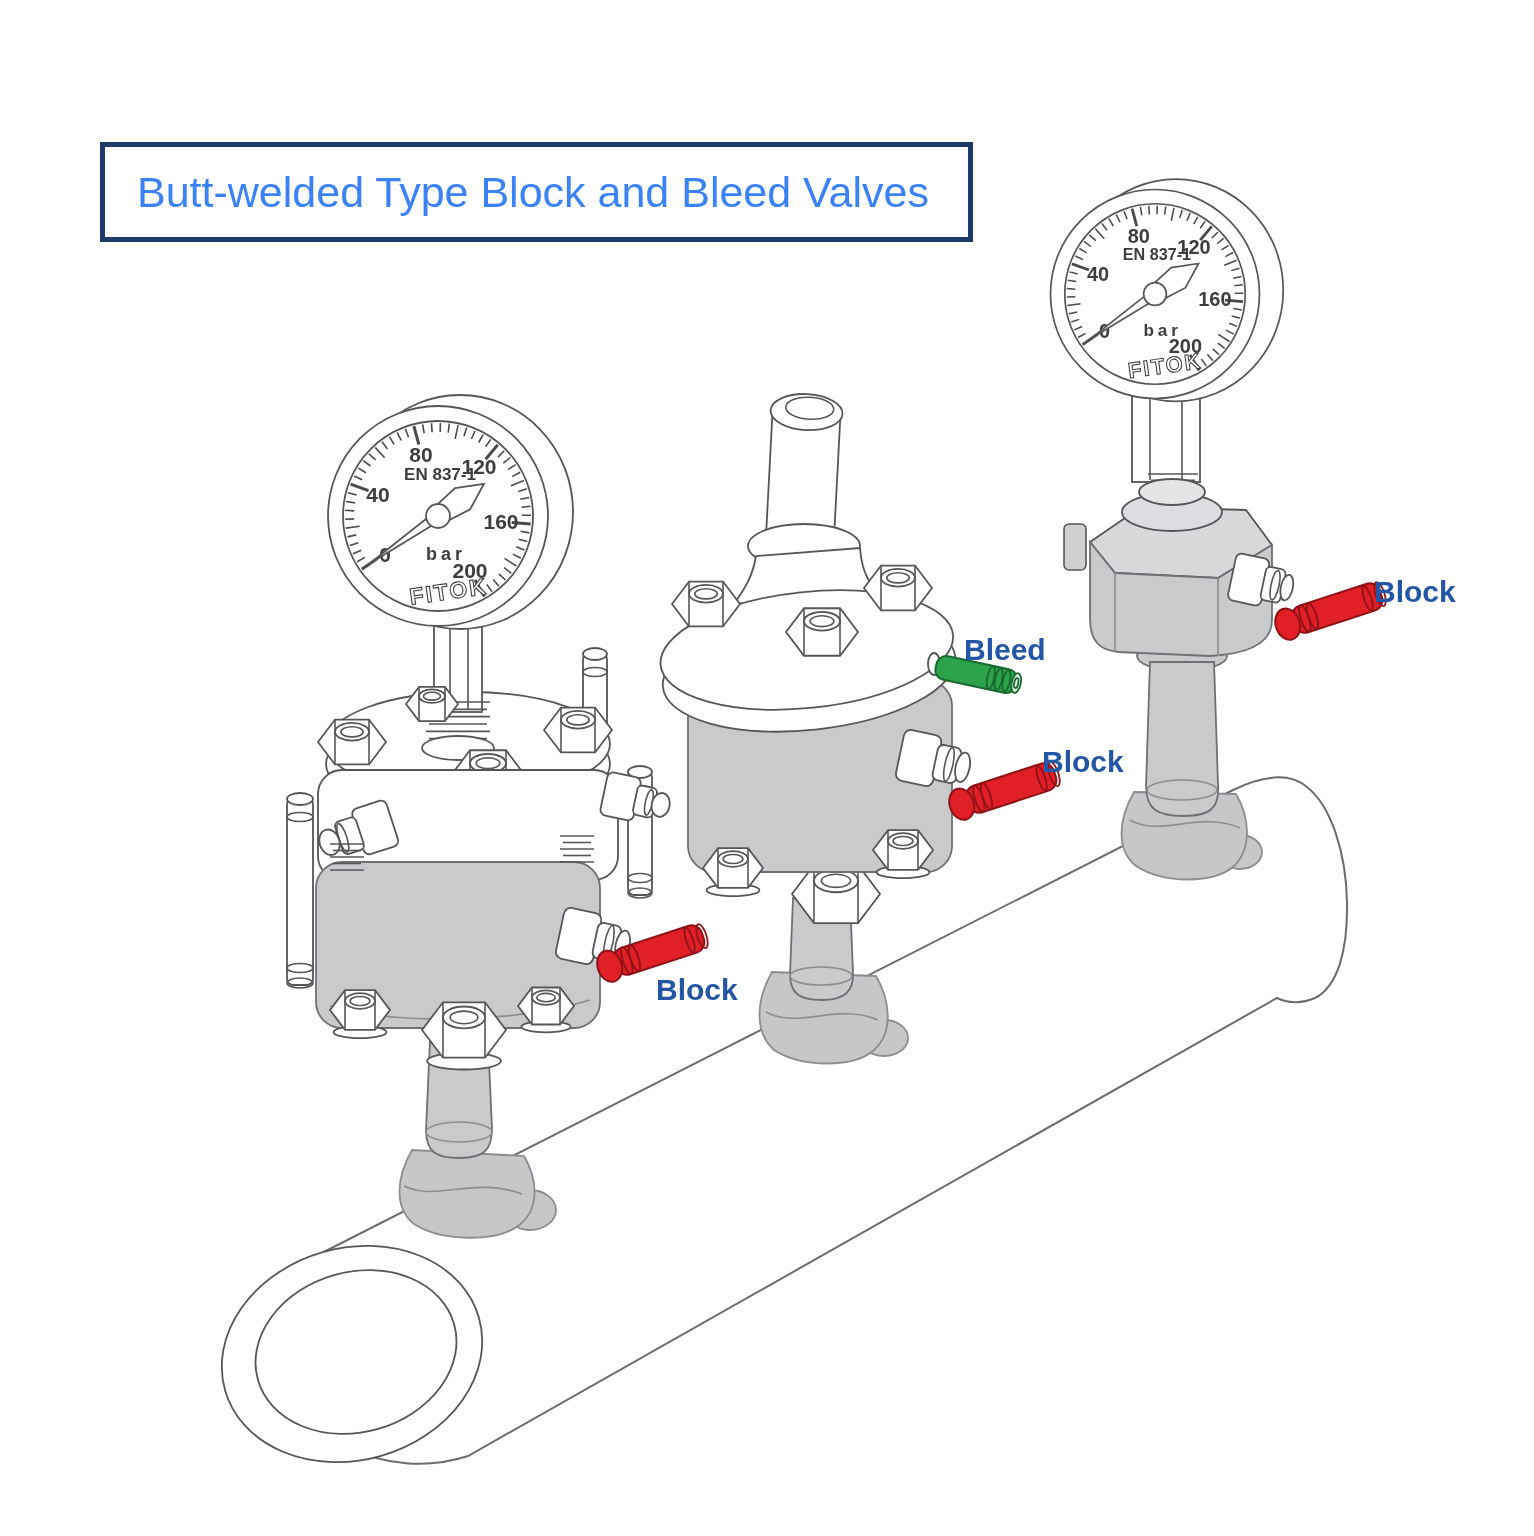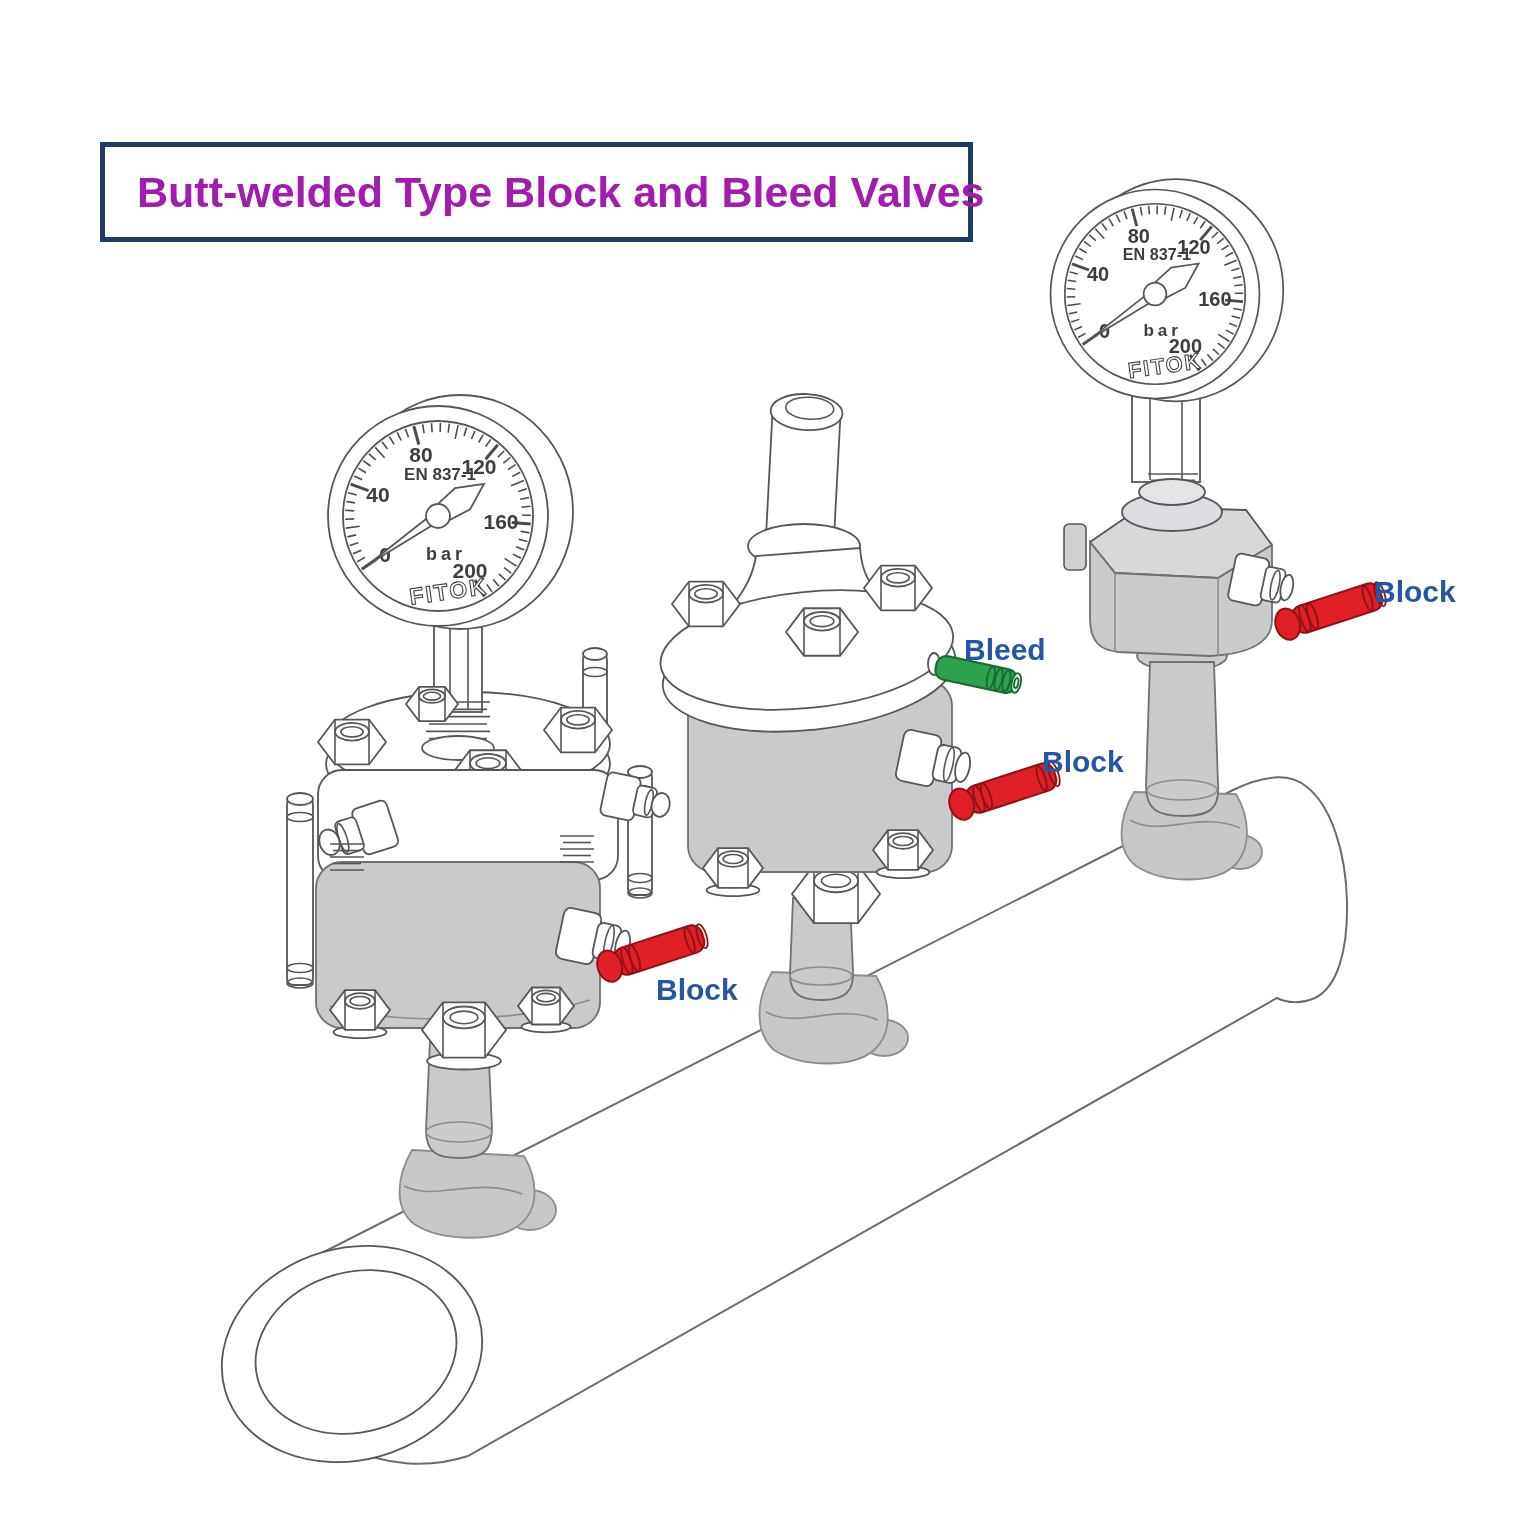--- a/index.html
+++ b/index.html
@@ -1,21 +1,21 @@
 <!DOCTYPE html>
 <html><head>
 <meta charset="utf-8">
 <style>
   html,body{margin:0;padding:0;background:#ffffff;}
   .stage{position:relative;width:1534px;height:1536px;background:#fff;overflow:hidden;
          font-family:"Liberation Sans",sans-serif;}
   .title-box{position:absolute;left:100px;top:142px;width:873px;height:100px;
     border:5px solid #1e3a6b;box-sizing:border-box;display:flex;align-items:center;
     padding-left:32px;background:#fff;z-index:5;}
-  .title-box span{font-size:43px;font-weight:bold;color:#a21caf;letter-spacing:0px;white-space:nowrap;}
+  .title-box span{font-size:43px;font-weight:normal;color:#3b82f6;letter-spacing:0px;white-space:nowrap;}
   svg{position:absolute;left:0;top:0;}
   svg text{font-family:"Liberation Sans",sans-serif;}
   .wh{fill:#ffffff;stroke:#55565a;stroke-width:1.8;}
   .gr{fill:#c9cacc;stroke:#6f7074;stroke-width:1.8;}
   .boss{fill:#c6c7c9;stroke:#8c8d90;stroke-width:1.8;}
   .ln{fill:none;stroke:#55565a;stroke-width:1.6;}
   .ln2{fill:none;stroke:#8c8d90;stroke-width:1.6;}
   .pipe{fill:#ffffff;stroke:#6b6c70;stroke-width:2;}
   .red-fill{stroke:#8e1216;stroke-width:2;}
   .hridge{fill:none;stroke:#8e1216;stroke-width:1.8;}

